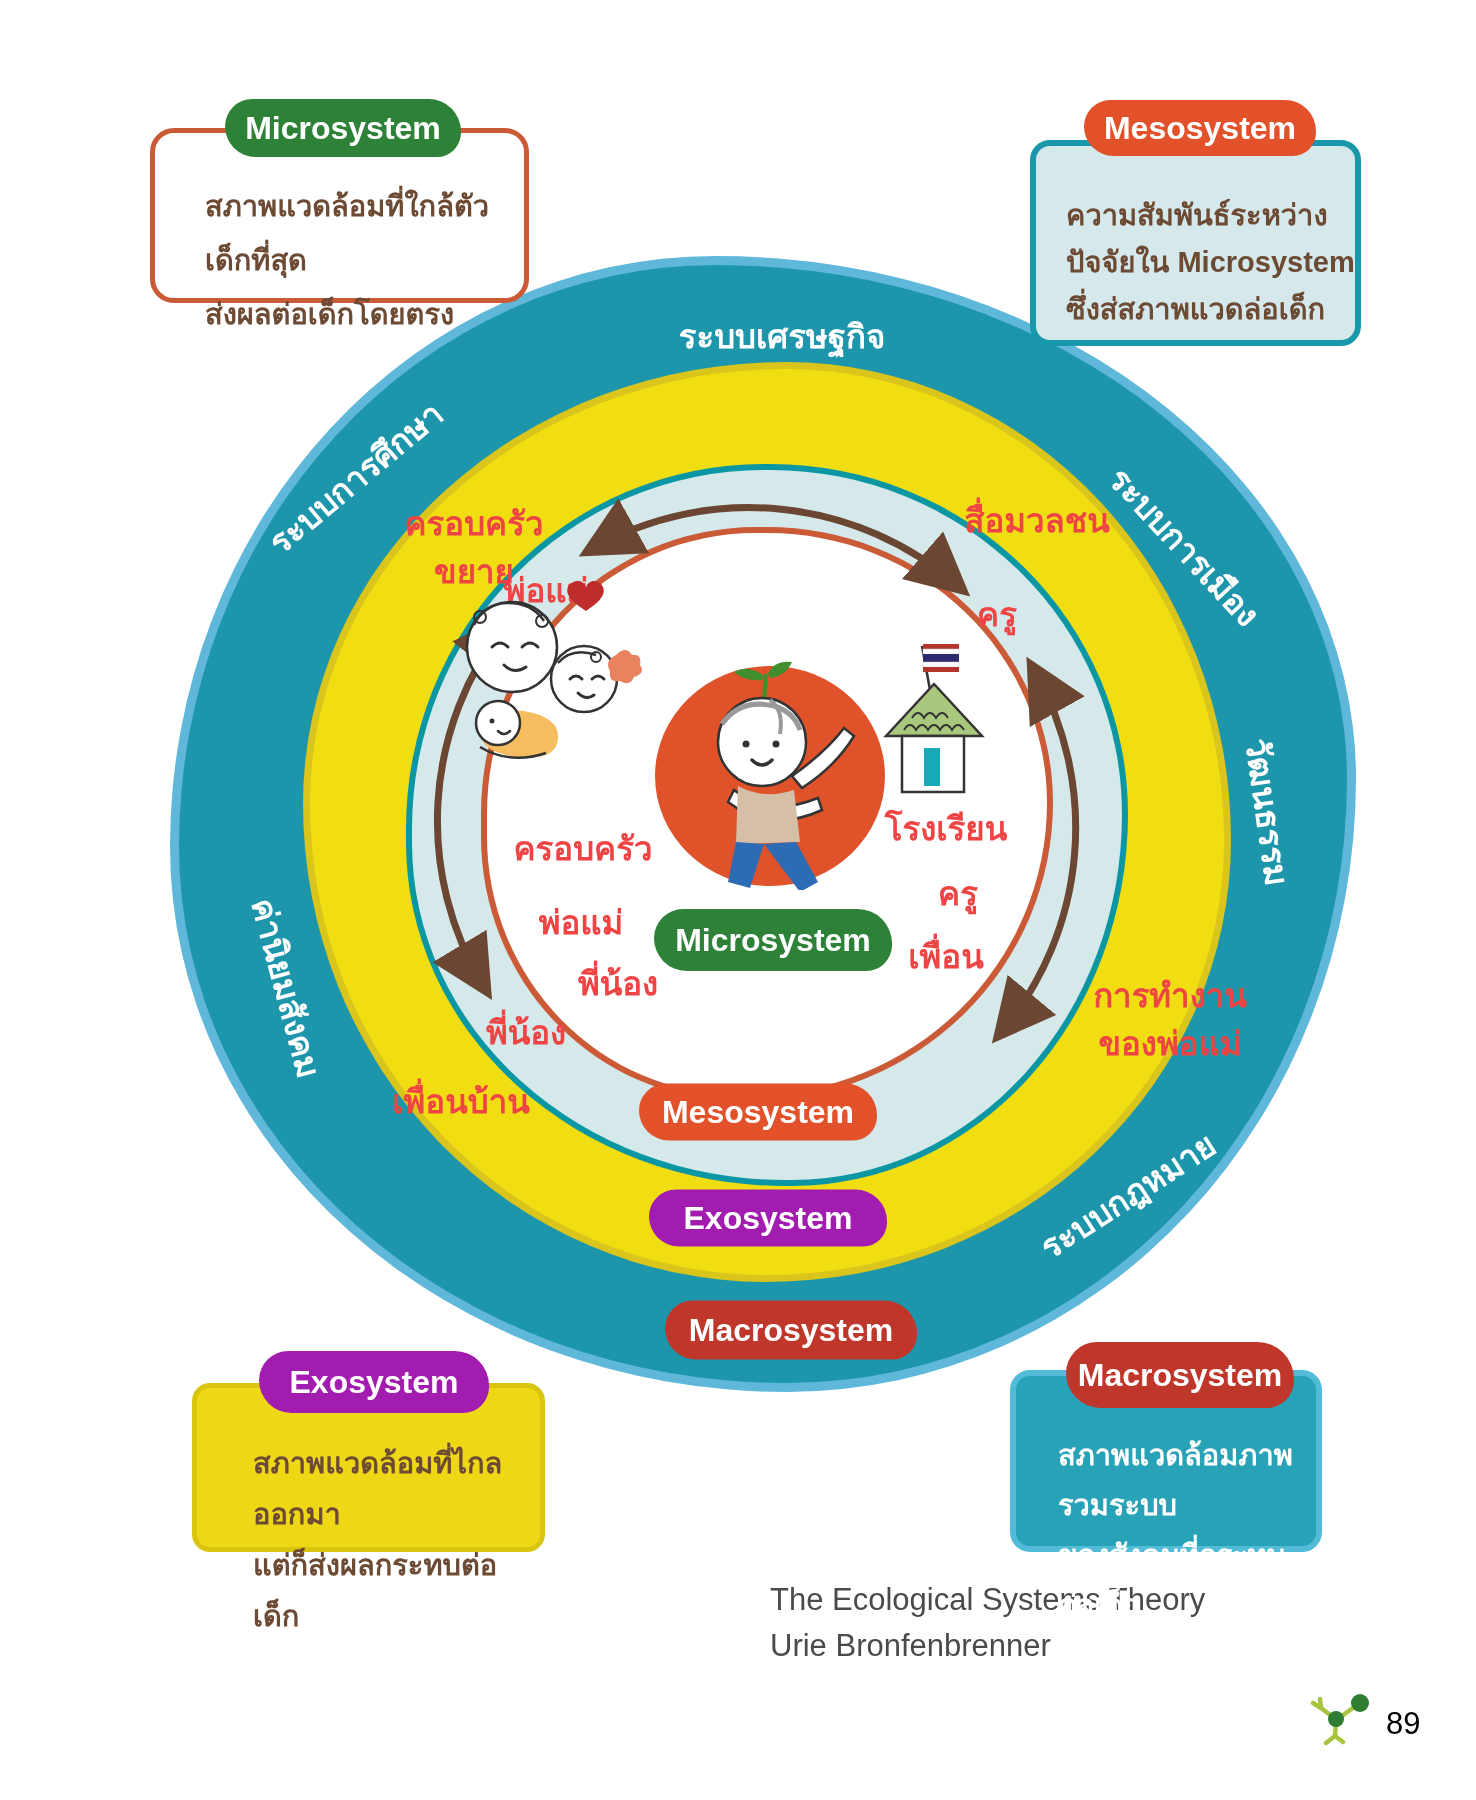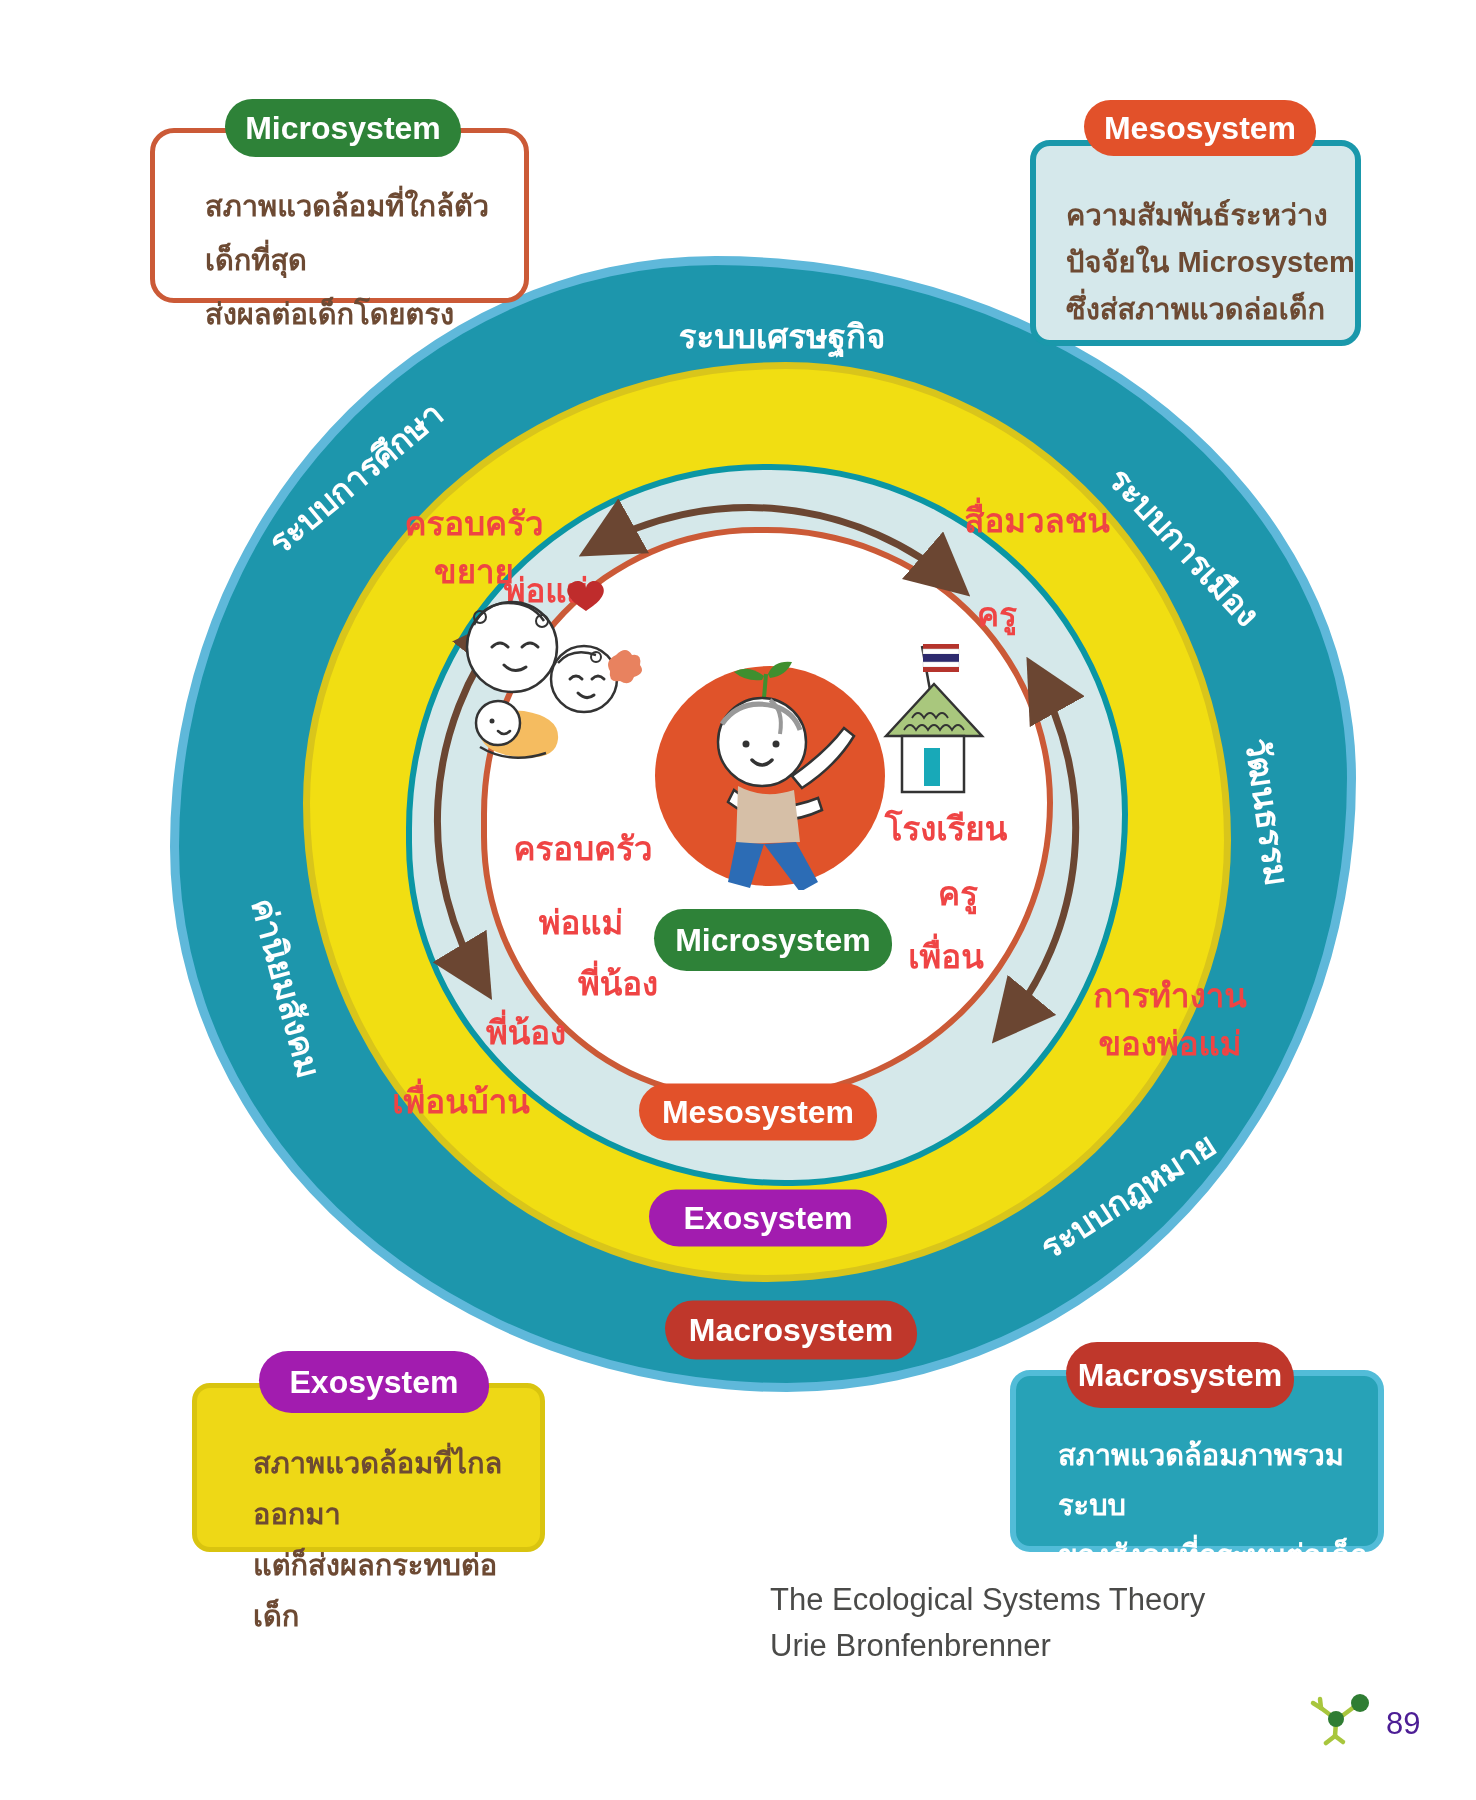--- a/index.html
+++ b/index.html
@@ -29,30 +29,30 @@
   .pill-orange{background:#e2512a;}
   .pill-purple{background:#a21caf;}
   .pill-red{background:#bf372b;}
   .callout-box{position:absolute;box-sizing:border-box;z-index:25;}
   .box-tl{left:150px;top:128px;width:379px;height:175px;background:#ffffff;
     border:5px solid #cb5a37;border-radius:24px;}
   .box-tr{left:1030px;top:140px;width:331px;height:206px;background:#d5e8eb;
     border:6px solid #1a98ab;border-radius:20px;}
   .box-bl{left:192px;top:1383px;width:353px;height:169px;background:#eed816;
     border:5px solid #d9c40f;border-radius:18px;}
-  .box-br{left:1010px;top:1370px;width:374px;height:182px;background:#27a2b7;
+  .box-br{left:1010px;top:1370px;width:312px;height:182px;background:#27a2b7;
     border:6px solid #52bcd8;border-radius:20px;}
   .box-text{font-size:29px;color:#6d4a33;font-weight:bold;}
   .box-text-tl{padding:46px 0 0 50px;line-height:54px;}
   .box-text-tr{padding:46px 0 0 30px;line-height:47px;}
   .box-text-bl{padding:50px 0 0 56px;line-height:51px;}
   .box-text-br{padding:54px 0 0 42px;line-height:50px;color:#ffffff;}
   .credit{position:absolute;left:770px;top:1577px;color:#4a4a48;font-size:31px;
     line-height:46px;font-weight:normal;}
-  .page-num{position:absolute;left:1386px;top:1706px;color:#4c1d95;font-size:31px;}
+  .page-num{position:absolute;left:1386px;top:1706px;color:#000000;font-size:31px;}
   .illus{position:absolute;z-index:20;}
   svg{display:block;}
   .arrows{position:absolute;left:0;top:0;z-index:15;pointer-events:none;}
 </style>
 </head>
 <body>
 
 <div class="canvas">
 
   <div class="ring ring-macro"></div>

